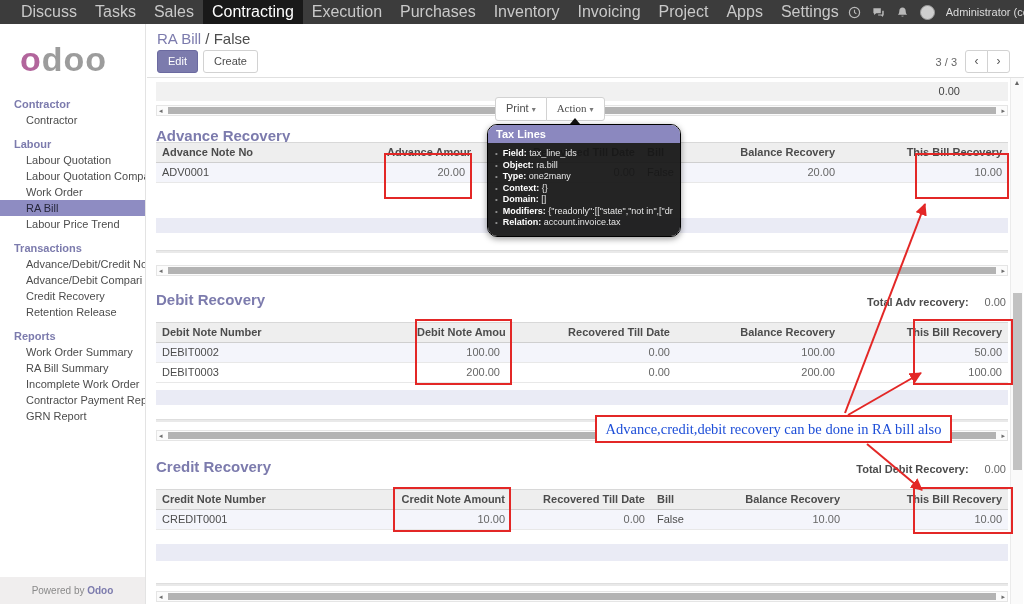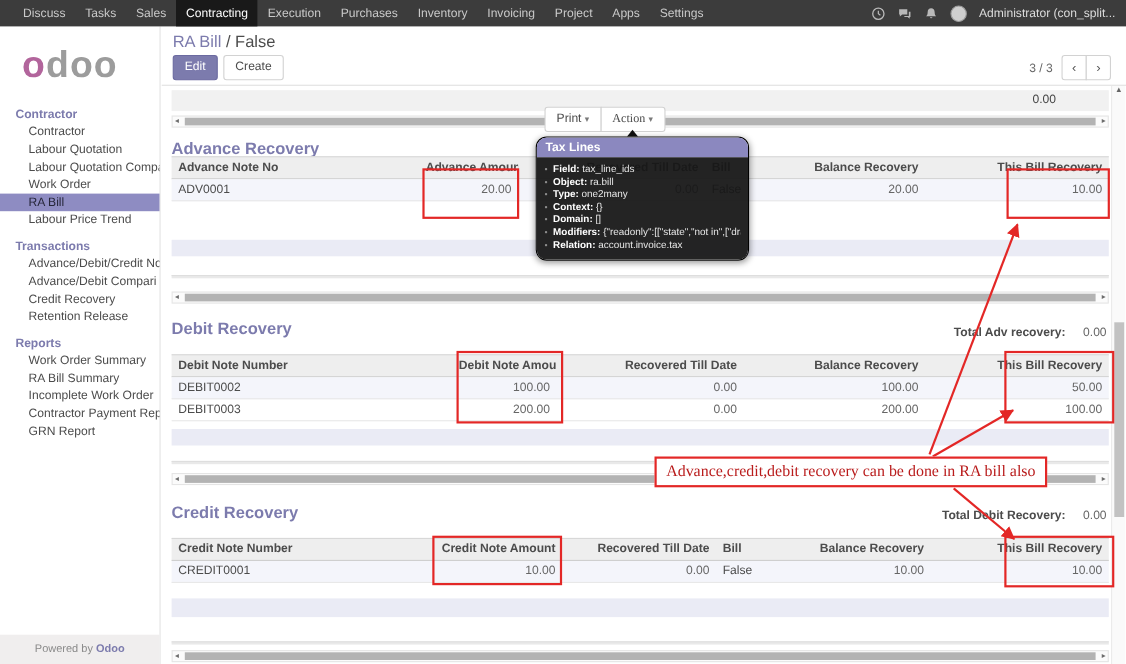--- a/index.html
+++ b/index.html
@@ -3,21 +3,21 @@
 <meta charset="utf-8">
 <style>
   * { margin:0; padding:0; box-sizing:border-box; }
   html,body { width:1024px; height:604px; }
   body { font-family:"Liberation Sans", sans-serif; background:#fff; overflow:hidden; }
   .app { position:relative; width:1024px; height:604px; background:#fff; overflow:hidden; }
 
   
   .topbar { position:absolute; top:0; left:0; width:1024px; height:24px; background:#3c3c3c; display:flex; align-items:stretch; z-index:100; }
   .topbar ul { list-style:none; display:flex; padding-left:12px; }
-  .topbar li { font-size:11px; color:#c9c9c9; line-height:24px; padding:0 9px; cursor:pointer; white-space:nowrap; }
+  .topbar li { font-size:16px; color:#c9c9c9; line-height:24px; padding:0 9px; cursor:pointer; white-space:nowrap; }
   .topbar li.active { background:#191919; color:#fff; }
   .topbar-right { margin-left:auto; display:flex; align-items:center; gap:11px; padding-right:10px; }
   .tb-ico { width:13px; height:13px; display:block; }
   .avatar { width:15px; height:15px; border-radius:50%; background:#cfcfcf; display:inline-block; border:1px solid #9a9a9a; }
   .username { font-size:11px; color:#dcdcdc; max-width:148px; overflow:hidden; white-space:nowrap; text-overflow:ellipsis; }
 
   
   .sidebar { position:absolute; top:24px; left:0; width:146px; height:580px; background:#fff; border-right:1px solid #e3e3e3; z-index:50; }
   .logo { padding:16px 0 10px 20px; font-weight:bold; font-size:34px; letter-spacing:1px; color:#9c9c9c; line-height:38px; }
   .logo .o1 { color:#b2659c; }
@@ -79,21 +79,21 @@
   .data .c.l { color:#4c4c4c; }
   
   .adv .c1{width:225px}.adv .c2{width:90px}.adv .c3{width:170px}.adv .c4{width:55px}.adv .c5{width:145px}.adv .c6{flex:1}
   .deb .c1{width:255px}.deb .c2{width:95px}.deb .c3{width:170px}.deb .c4{width:165px}.deb .c5{flex:1}
   .cre .c1{width:235px}.cre .c2{width:120px}.cre .c3{width:140px}.cre .c4{width:60px}.cre .c5{width:135px}.cre .c6{flex:1}
 
   .redbox { position:absolute; border:2px solid #e32726; z-index:40; pointer-events:none; }
   .arrows { position:absolute; left:0; top:0; width:878px; height:526px; z-index:45; pointer-events:none; }
 
   .annotation { position:absolute; left:449px; top:337px; width:357px; height:28px; background:#fff; border:2px solid #e32726; z-index:55;
-    font-family:"Liberation Serif", serif; font-size:14.5px; color:#b91c1c; text-align:center; line-height:24px; white-space:nowrap; overflow:hidden; }
+    font-family:"Liberation Serif", serif; font-size:14.5px; color:#1d4ed8; text-align:center; line-height:24px; white-space:nowrap; overflow:hidden; }
 
   
   .tooltip { position:absolute; left:341px; top:46px; width:194px; z-index:60; border:1px solid #000; border-radius:10px; overflow:hidden; box-shadow:0 2px 6px rgba(0,0,0,.4); }
   .tt-arrow { position:absolute; left:424px; top:40px; width:0; height:0; border-left:5px solid transparent; border-right:5px solid transparent; border-bottom:6px solid #101010; z-index:60; }
   .tt-head { background:#8b88bf; color:#fff; font-size:11px; font-weight:bold; padding:3px 8px; }
   .tt-body { background:rgba(22,22,22,0.94); padding:5px 7px 7px 7px; }
   .tt-row { font-size:9px; line-height:11.5px; color:#e6e6e6; white-space:nowrap; overflow:hidden; }
   .tt-row::before { content:"•"; color:#8f8f8f; margin-right:5px; font-size:8px; }
   .tt-row b { color:#fff; }
 </style>
@@ -139,20 +139,21 @@
       <span class="username">Administrator (con_split...</span>
     </div>
   </div>
 
   <div class="sidebar">
     <div class="logo"><span class="o1">o</span><span>doo</span></div>
 
     <div class="side-sec-title">Contractor</div>
     <div class="side-item">Contractor</div>
 
+    <div class="side-sec-title">Labour</div>
     <div class="side-item">Labour Quotation</div>
     <div class="side-item">Labour Quotation Compari...</div>
     <div class="side-item">Work Order</div>
     <div class="side-item active">RA Bill</div>
     <div class="side-item">Labour Price Trend</div>
 
     <div class="side-sec-title">Transactions</div>
     <div class="side-item">Advance/Debit/Credit Note</div>
     <div class="side-item">Advance/Debit Compari</div>
     <div class="side-item">Credit Recovery</div>

